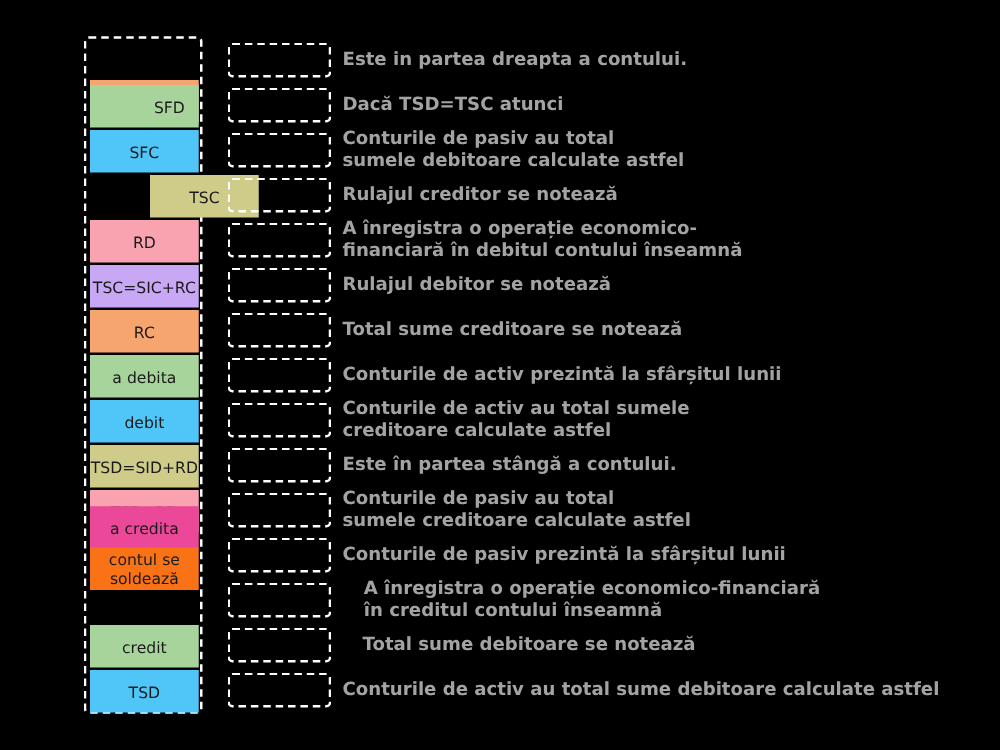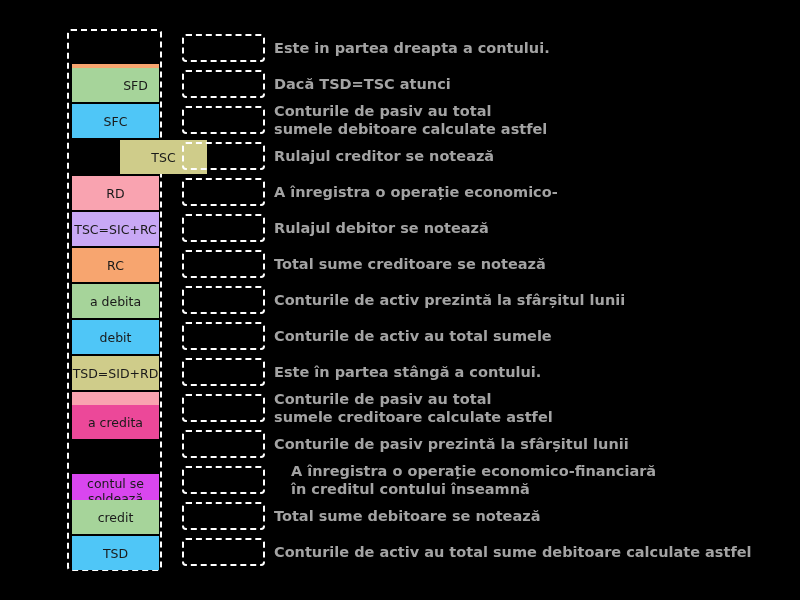--- a/index.html
+++ b/index.html
@@ -37,21 +37,21 @@
     <div class="tile" style="top: 73px; background: rgb(79, 198, 247);">SFC</div>
     <div class="tile" style="top: 109px; background: rgb(207, 204, 138); margin-left: 48px;">TSC</div>
     <div class="tile" style="top: 145px; background: rgb(249, 163, 176);">RD</div>
     <div class="tile" style="top: 181px; background: rgb(200, 168, 245);">TSC=SIC+RC</div>
     <div class="tile" style="top: 217px; background: rgb(247, 165, 111);">RC</div>
     <div class="tile" style="top: 289px; background: rgb(79, 198, 247);">debit</div>
     <div class="tile" style="top: 253px; background: rgb(166, 212, 154);">a debita</div>
     <div class="tile" style="top: 325px; background: rgb(207, 204, 138);">TSD=SID+RD</div>
     <div class="tile" style="top: 361px; background: rgb(249, 163, 176);">TSD=RD</div>
     <div class="tile" style="top: 374px; background: #ec4899;">a credita</div>
-    <div class="tile" style="top: 443px; background: #d946ef;">contul se soldează</div>
+    <div class="tile" style="top: 407px; background: #f97316;">contul se soldează</div>
     <div class="tile" style="top: 469px; background: rgb(166, 212, 154);">credit</div>
     <div class="tile" style="top: 505px; background: rgb(79, 198, 247);">TSD</div>
   </div>
 <div id="rows">
     <div class="drop-box" style="top: 34px;"></div>
     <div class="clue" style="top: 30px;">
       <div>
         <span>Este in partea dreapta a contului.</span>
       </div>
     </div>
@@ -71,20 +71,21 @@
     <div class="drop-box" style="top: 142px;"></div>
     <div class="clue" style="top: 138px;">
       <div>
         <span>Rulajul creditor se notează</span>
       </div>
     </div>
     <div class="drop-box" style="top: 178px;"></div>
     <div class="clue" style="top: 174px;">
       <div>
         <span>A înregistra o operație economico-</span>
+        <span>financiară în debitul contului înseamnă</span>
       </div>
     </div>
     <div class="drop-box" style="top: 214px;"></div>
     <div class="clue" style="top: 210px;">
       <div>
         <span>Rulajul debitor se notează</span>
       </div>
     </div>
     <div class="drop-box" style="top: 250px;"></div>
     <div class="clue" style="top: 246px; justify-content: flex-end;">
@@ -95,20 +96,21 @@
     <div class="drop-box" style="top: 286px;"></div>
     <div class="clue" style="top: 282px;">
       <div>
         <span>Conturile de activ prezintă la sfârșitul lunii</span>
       </div>
     </div>
     <div class="drop-box" style="top: 322px;"></div>
     <div class="clue" style="top: 318px;">
       <div>
         <span>Conturile de activ au total sumele</span>
+        <span>creditoare calculate astfel</span>
       </div>
     </div>
     <div class="drop-box" style="top: 358px;"></div>
     <div class="clue" style="top: 354px;">
       <div>
         <span>Este în partea stângă a contului.</span>
       </div>
     </div>
     <div class="drop-box" style="top: 394px;"></div>
     <div class="clue" style="top: 390px;">
@@ -124,21 +126,21 @@
       </div>
     </div>
     <div class="drop-box" style="top: 466px;"></div>
     <div class="clue" style="top: 462px; margin-left: 17px;">
       <div>
         <span>A înregistra o operație economico-financiară</span>
         <span>în creditul contului înseamnă</span>
       </div>
     </div>
     <div class="drop-box" style="top: 502px;"></div>
-    <div class="clue" style="top: 498px;">
+    <div class="clue" style="top: 498px; margin-left: 16px;">
       <div>
         <span>Total sume debitoare se notează</span>
       </div>
     </div>
     <div class="drop-box" style="top: 538px;"></div>
     <div class="clue" style="top: 534px;">
       <div>
         <span>Conturile de activ au total sume debitoare calculate astfel</span>
       </div>
     </div>

